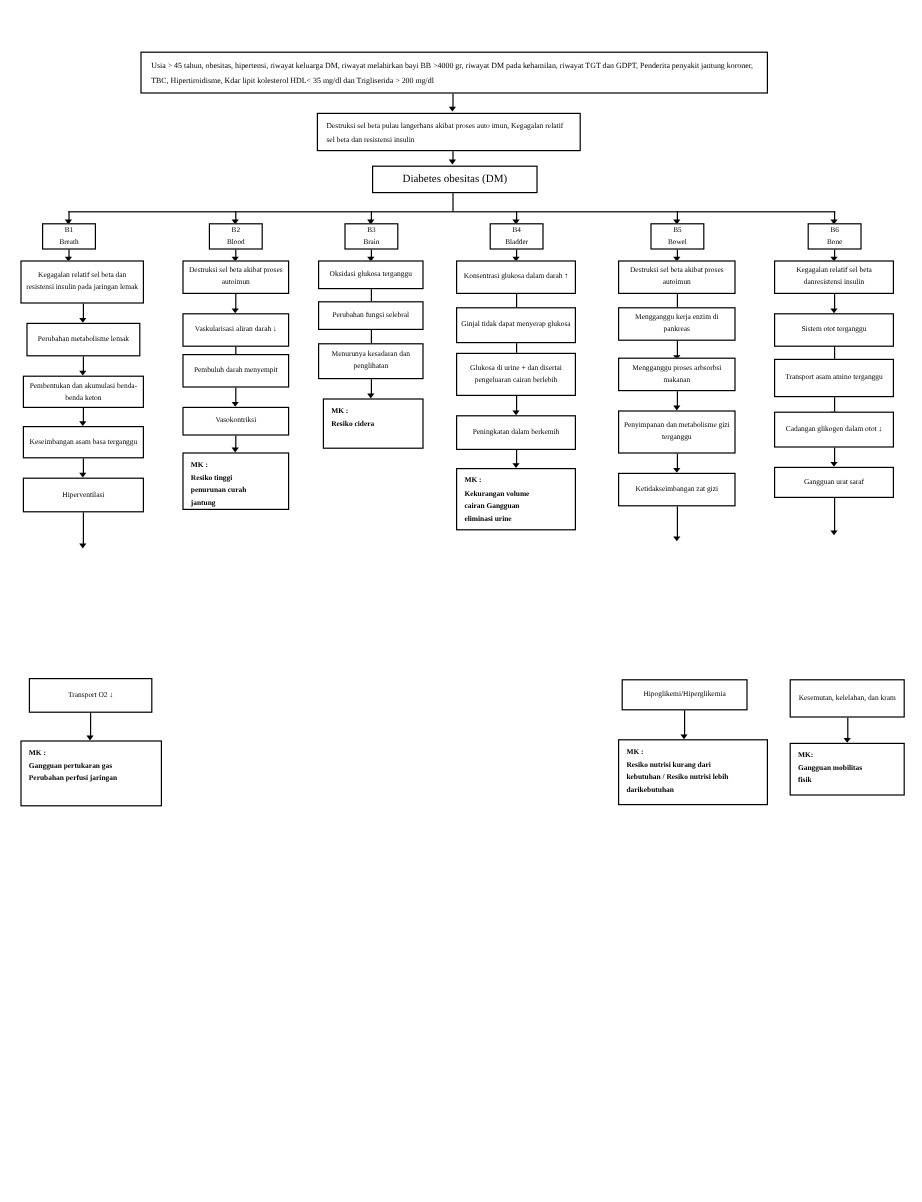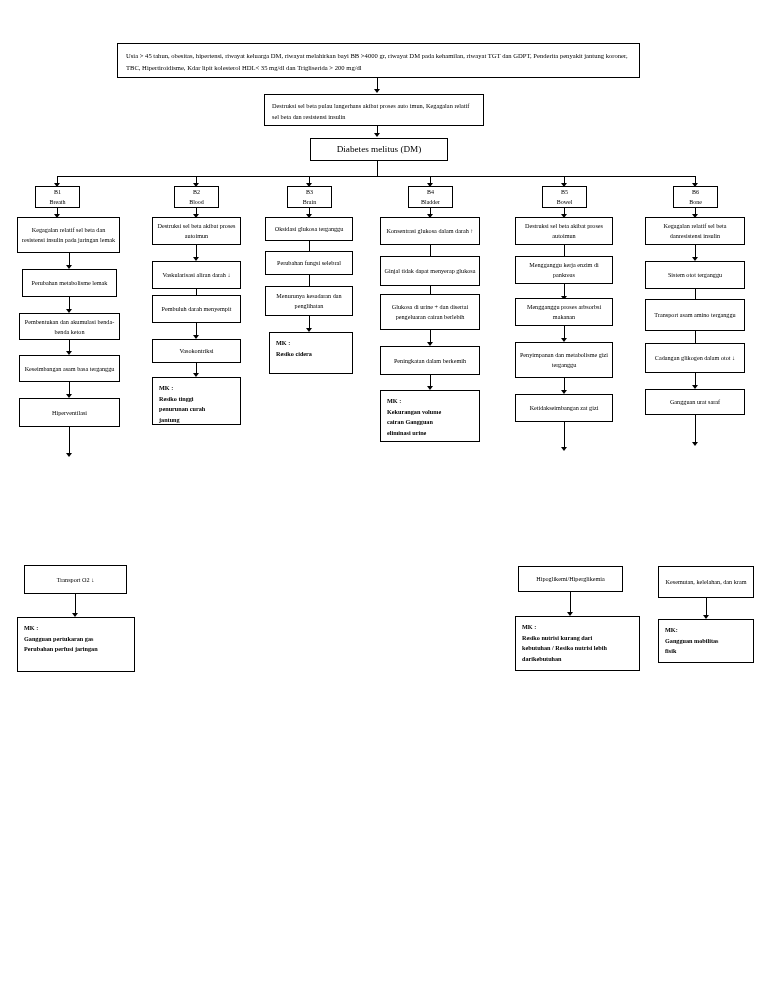--- a/index.html
+++ b/index.html
@@ -40,21 +40,21 @@
   <div class="vline" style="left:377px;top:78px;height:12px;"></div>
   <div class="arrow" style="left:374px;top:89px;"></div>
 
   <div class="box destr" style="left:264px;top:94px;width:220px;height:32px;">
     <span class="tx">Destruksi sel beta pulau langerhans akibat proses auto imun, Kegagalan relatif sel beta dan  resistensi insulin</span>
   </div>
   <div class="vline" style="left:377px;top:126px;height:8px;"></div>
   <div class="arrow" style="left:374px;top:133px;"></div>
 
   <div class="box dm" style="left:310px;top:138px;width:138px;height:23px;">
-    <span class="tx">Diabetes melitus (DM)</span>
+    <span class="tx">Diabetes obesitas (DM)</span>
   </div>
   <div class="vline" style="left:377px;top:161px;height:15px;"></div>
 
   <div class="hline" style="left:57px;top:176px;width:639px;"></div>
 
   <div class="vline" style="left:57px;top:176px;height:8px;"></div>
   <div class="arrow" style="left:54px;top:183px;"></div>
   <div class="vline" style="left:196px;top:176px;height:8px;"></div>
   <div class="arrow" style="left:193px;top:183px;"></div>
   <div class="vline" style="left:309px;top:176px;height:8px;"></div>

